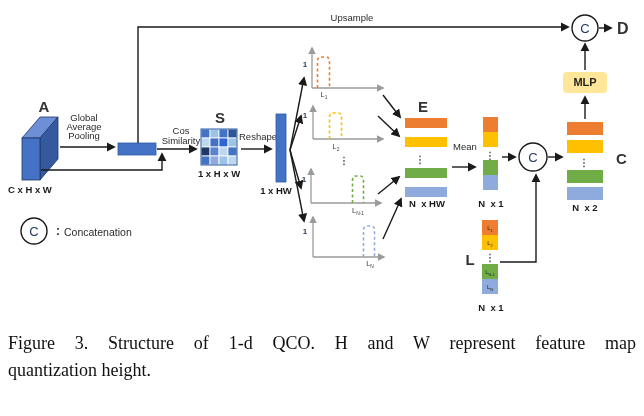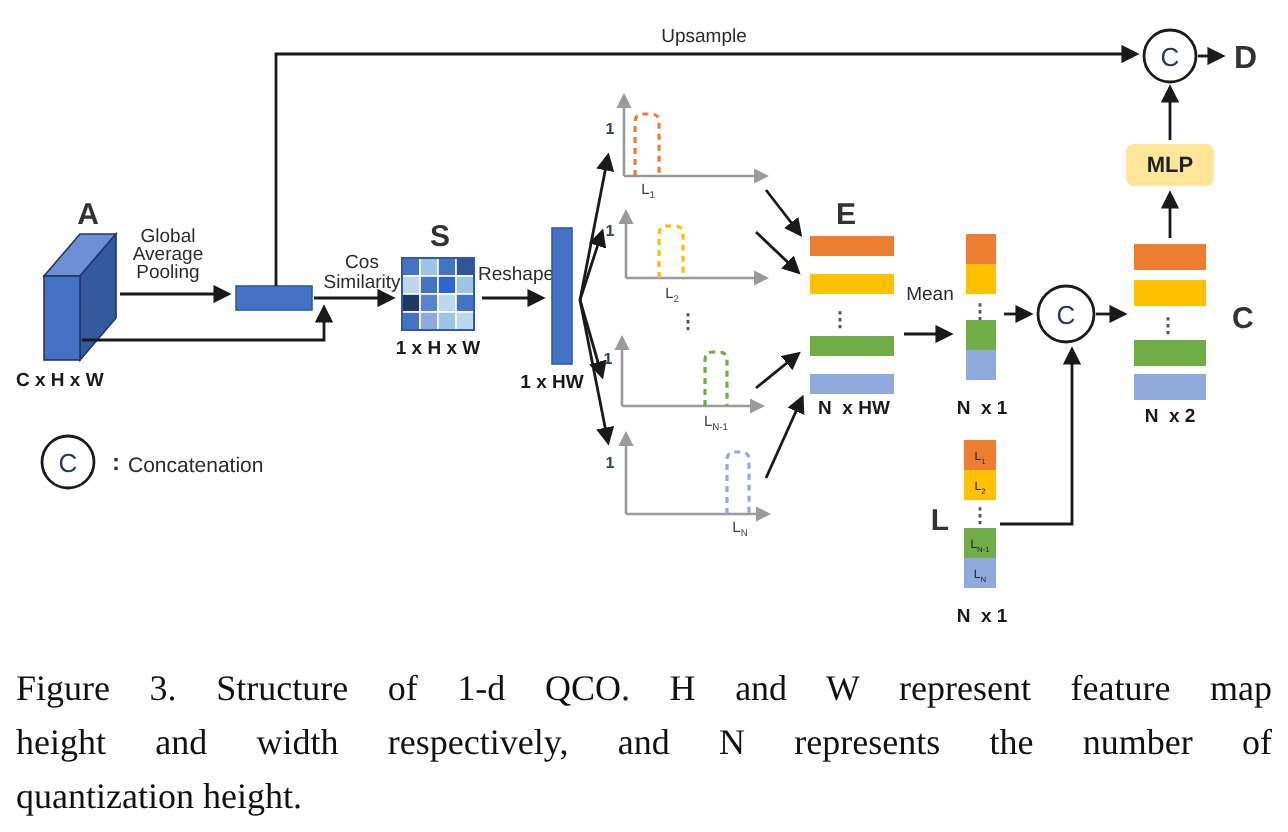--- a/index.html
+++ b/index.html
@@ -203,16 +203,15 @@
       <circle cx="34" cy="231" r="13" class="node"></circle>
       <text x="34" y="236" text-anchor="middle" class="cnode">C</text>
       <text x="56" y="235" class="lbl" style="font-size:12px;font-weight:bold;">:</text>
       <text x="64" y="236" class="lbl" style="font-size:10.5px;">Concatenation</text>
     </g>
   </svg>
 
   
   <div class="caption">
     <div class="jline">Figure 3. Structure of 1-d QCO. H and W represent feature map</div>
-    <div class="jline">height and width respectively, and N represents the number of</div>
     <div>quantization height.</div>
   </div>
 </div>
 
 </body></html>

